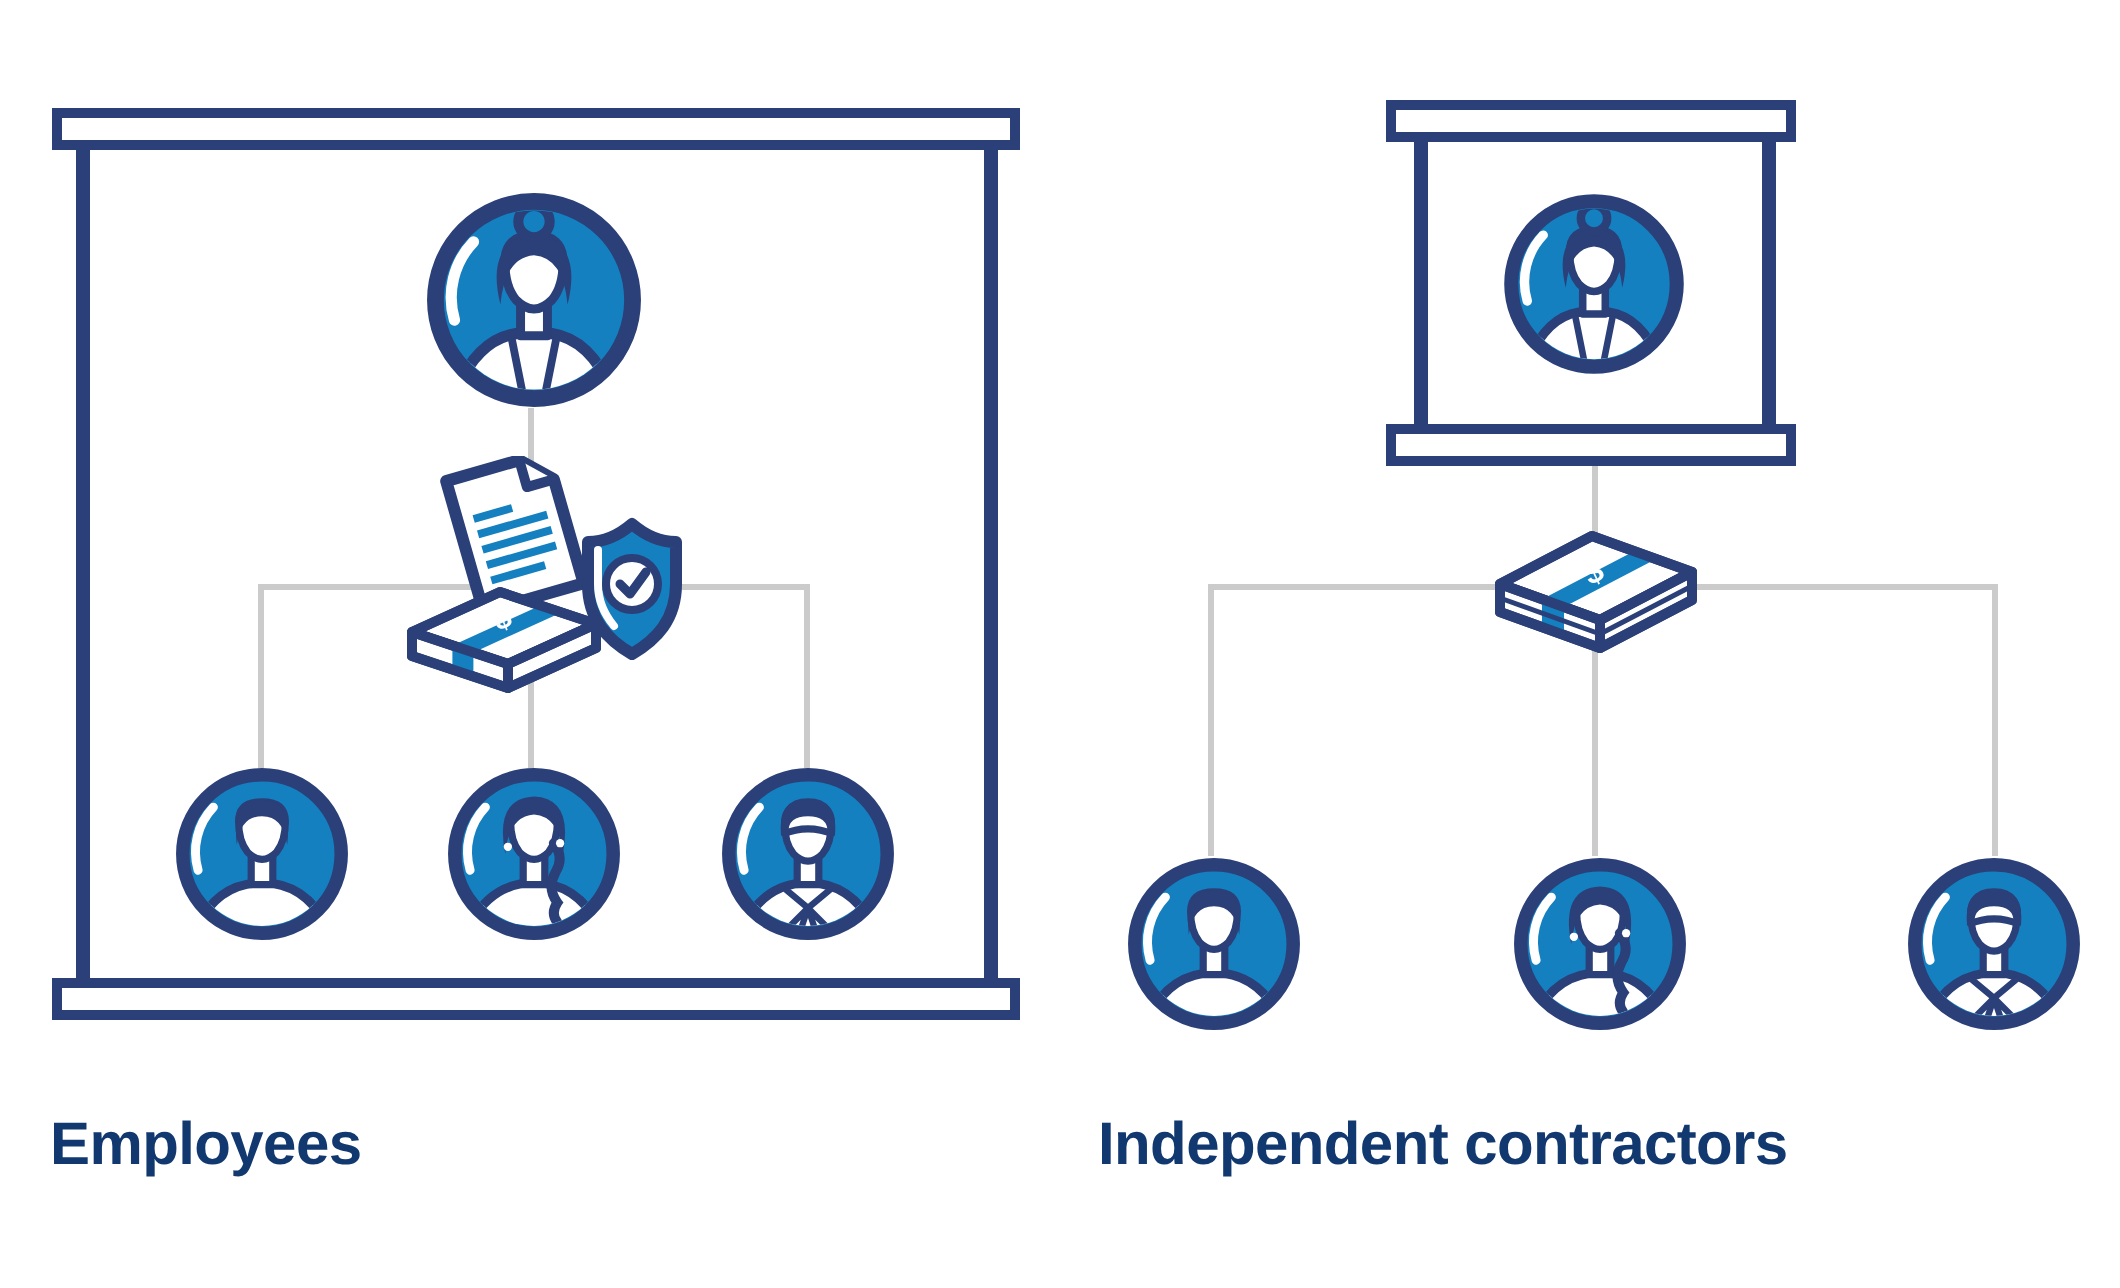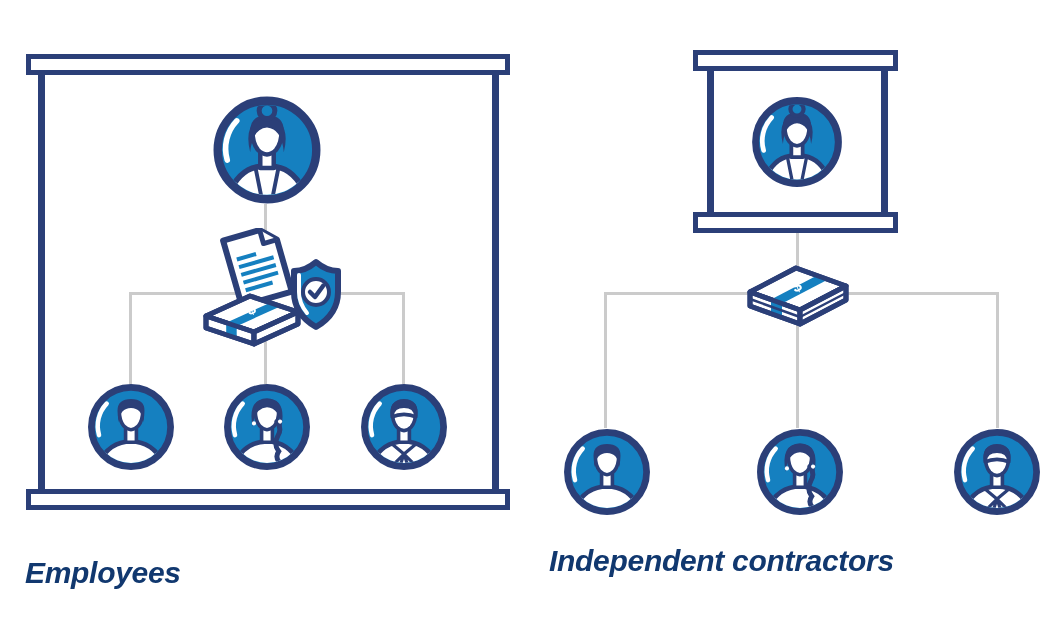--- a/index.html
+++ b/index.html
@@ -12,21 +12,21 @@
   .abs{position:absolute;}
   
   .line{background:var(--connector-gray);z-index:1;}
   
   .bar{background:#fff;border:5px solid var(--navy);box-sizing:border-box;z-index:2;}
   .wall{background:var(--navy);z-index:2;}
   
   .icon{z-index:3;display:block;}
   
   .diagram-label{z-index:4;color:var(--label-text);font-size:30px;font-weight:700;
-                 letter-spacing:-0.3px;white-space:nowrap;font-style:italic;}
+                 letter-spacing:-0.3px;white-space:nowrap;}
   
   .f-nv{fill:var(--navy)} .f-bl{fill:var(--blue)} .f-wh{fill:#fff} .f-no{fill:none}
   .s-nv{stroke:var(--navy)} .s-bl{stroke:var(--blue)} .s-wh{stroke:#fff}
   .dollar{fill:#fff;font:700 16px "Liberation Sans",sans-serif;}
   .dollar-sm{fill:#fff;font:700 15px "Liberation Sans",sans-serif;}
 
   
   .emp-topbar{left:26px;top:54px;width:484px;height:21px;}
   .emp-bottombar{left:26px;top:489px;width:484px;height:21px;}
   .emp-wall-l{left:38px;top:75px;width:7px;height:414px;}
@@ -50,21 +50,21 @@
   .con-manager{left:750px;top:95px;width:94px;height:94px;}
   .con-vline-top{left:796px;top:232px;width:3px;height:62px;}
   .con-hline{left:604px;top:292px;width:395px;height:3px;}
   .con-vline-left{left:604px;top:292px;width:3px;height:136px;}
   .con-vline-center{left:796px;top:292px;width:3px;height:136px;}
   .con-vline-right{left:996px;top:292px;width:3px;height:136px;}
   .con-money{left:742px;top:252px;width:112px;height:84px;}
   .con-worker1{left:562px;top:427px;width:90px;height:90px;}
   .con-worker2{left:755px;top:427px;width:90px;height:90px;}
   .con-worker3{left:952px;top:427px;width:90px;height:90px;}
-  .con-label{left:549px;top:544px;}
+  .con-label{left:549px;top:556px;}
 </style>
 </head>
 <body>
 
 <svg width="0" height="0" style="position:absolute" aria-hidden="true">
   <defs>
     <clipPath id="clip-av">
         <circle cx="50" cy="50" r="40"></circle>
       </clipPath>
 

